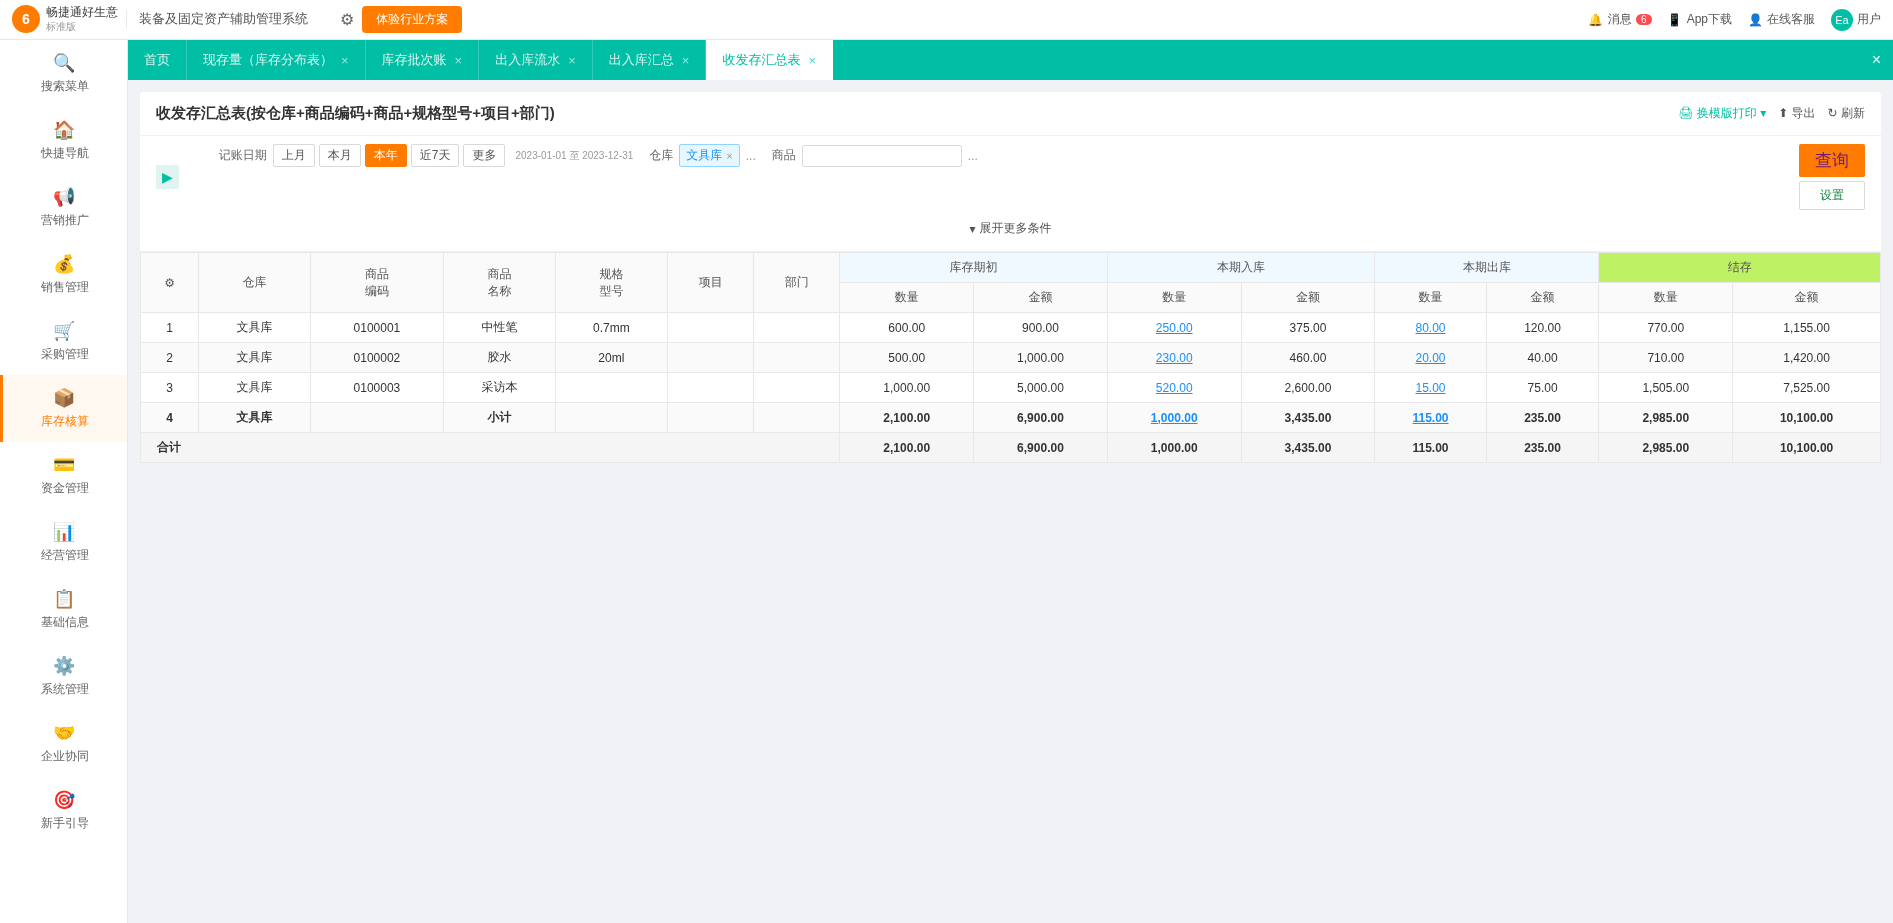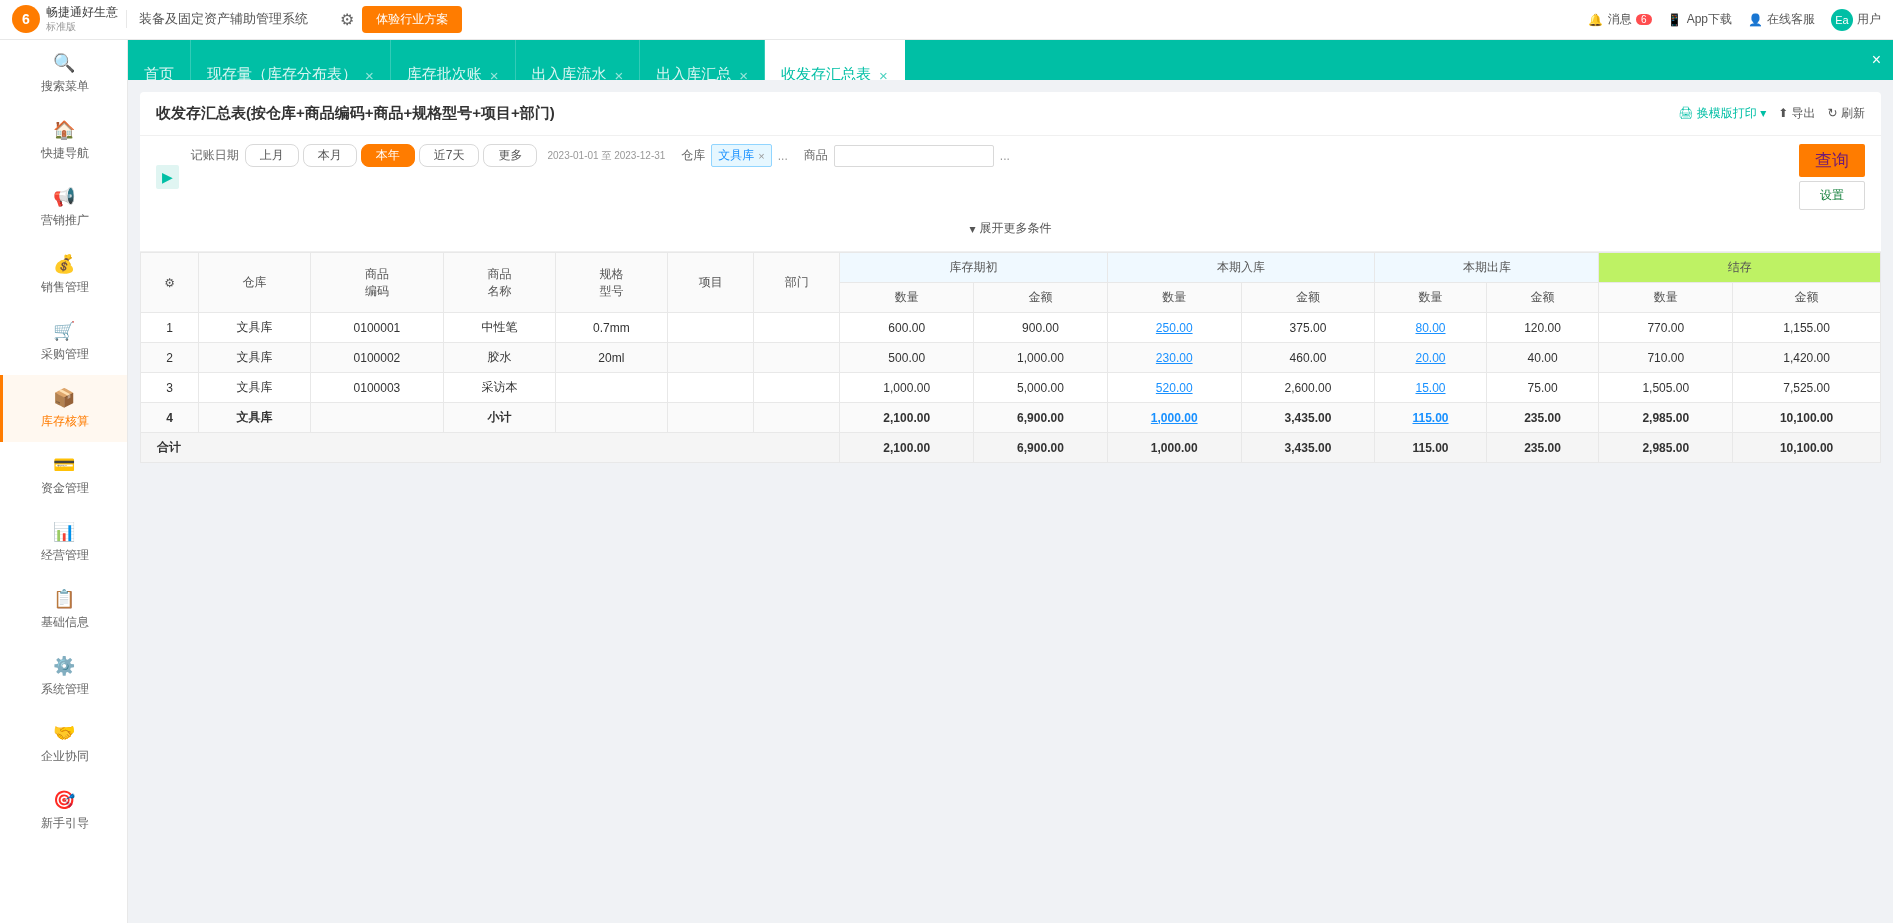--- a/index.html
+++ b/index.html
@@ -20,40 +20,40 @@
     .logo-sub { font-size: 10px; color: #999; }
     .system-title { font-size: 13px; color: #555; border-left: 1px solid #e8e8e8; padding-left: 12px; }
     .top-right { display: flex; align-items: center; gap: 16px; font-size: 12px; color: #555; }
     .top-right-item { display: flex; align-items: center; gap: 4px; cursor: pointer; }
     .badge { background: #ff4d4f; color: #fff; border-radius: 8px; padding: 0 4px; font-size: 10px; min-width: 16px; text-align: center; }
     .btn-experience { background: #ff7c00; color: #fff; border: none; padding: 5px 14px; border-radius: 4px; cursor: pointer; font-size: 12px; }
     .settings-icon { cursor: pointer; color: #666; font-size: 16px; }
 
     
     .tab-bar { height: 40px; background: #00bfa5; display: flex; align-items: center; padding: 0 0; flex-shrink: 0; }
-    .tab-item { padding: 0 16px; height: 48px; display: flex; align-items: flex-end; gap: 6px; cursor: pointer; color: rgba(255,255,255,0.85); font-size: 15px; border-right: 1px solid rgba(255,255,255,0.2); white-space: nowrap; }
+    .tab-item { padding: 0 16px; height: 48px; display: flex; align-items: center; gap: 6px; cursor: pointer; color: rgba(255,255,255,0.85); font-size: 13px; border-right: 1px solid rgba(255,255,255,0.2); white-space: nowrap; }
     .tab-item.active { background: #fff; color: #00bfa5; border-radius: 4px 4px 0 0; }
     .tab-close-btn { margin-left: 2px; cursor: pointer; opacity: 0.7; }
 
     
     .sidebar-item { display: flex; flex-direction: column; align-items: center; padding: 12px 0; cursor: pointer; color: #666; font-size: 12px; gap: 4px; border-left: 3px solid transparent; }
     .sidebar-item.active { color: #ff7c00; border-left: 3px solid #ff7c00; background: #fff8f0; }
     .sidebar-icon { font-size: 18px; }
 
     
     .page-content { flex: 1; background: #f0f2f5; padding: 12px; overflow: auto; }
     .page-card { background: #fff; border-radius: 4px; padding: 0; }
     .page-header { padding: 12px 16px; border-bottom: 1px solid #f0f0f0; display: flex; align-items: center; justify-content: space-between; }
     .page-title-text { font-size: 15px; font-weight: bold; color: #333; }
     .page-header-actions { display: flex; align-items: flex-start; gap: 12px; }
     .btn-template { color: #00bfa5; cursor: pointer; font-size: 12px; }
     .btn-export { color: #555; cursor: pointer; font-size: 12px; }
     .btn-refresh { color: #555; cursor: pointer; font-size: 12px; }
     .date-shortcuts { display: flex; gap: 4px; align-items: center; }
-    .date-btn { padding: 2px 14px; border: 1px solid #d9d9d9; border-radius: 8px; cursor: pointer; background: #fff; font-size: 12px; color: #555; }
+    .date-btn { padding: 2px 8px; border: 1px solid #d9d9d9; border-radius: 2px; cursor: pointer; background: #fff; font-size: 12px; color: #555; }
     .date-btn.active { background: #ff7c00; color: #fff; border-color: #ff7c00; }
     .date-range { font-size: 10px; color: #999; margin-left: 4px; }
     .warehouse-tag { background: #e6f7ff; border: 1px solid #91d5ff; border-radius: 2px; padding: 2px 6px; font-size: 12px; color: #1890ff; display: flex; align-items: center; gap: 4px; }
     .tag-close { cursor: pointer; color: #999; font-size: 11px; }
     .expand-btn { color: #555; cursor: pointer; font-size: 12px; display: flex; align-items: center; gap: 4px; margin: 6px auto; width: fit-content; }
 
     
     .btn-query { background: #ff7c00; color: #701a75; border: none; padding: 5px 16px; border-radius: 2px; cursor: pointer; font-size: 17px; }
     .btn-settings { background: #fff; color: #15803d; border: 1px solid #d9d9d9; padding: 5px 16px; border-radius: 2px; cursor: pointer; font-size: 12px; }
 
@@ -63,21 +63,21 @@
     .data-table thead tr { background: #fafafa; }
     .data-table thead th { font-weight: 500; color: #555; }
     .data-table tbody tr:nth-child(even) { background: #fafafa; }
     .data-table .bold-row { font-weight: bold; background: #f5f5f5; }
     .data-table .underline { text-decoration: underline; cursor: pointer; color: #1890ff; }
     .table-container { padding: 0; }
 
     .filter-section { display: flex; flex-direction: column; padding: 8px 16px; border-bottom: 1px solid #f0f0f0; }
     .filter-main-row { display: flex; align-items: flex-start; gap: 0; }
     .filter-left-arrow { background: #e0f5f2; border: none; color: #00bfa5; cursor: pointer; padding: 4px 6px; border-radius: 2px; margin-right: 12px; font-size: 14px; align-self: center; }
-    .filter-fields { display: flex; align-items: center; gap: 16px; flex: 1; flex-wrap: wrap; }
+    .filter-fields { display: flex; align-items: center; gap: 16px; flex: 1; flex-wrap: wrap; margin-left: 28px; }
     .filter-field { display: flex; align-items: center; gap: 6px; }
     .filter-field-label { color: #666; white-space: nowrap; }
     .filter-input { border: 1px solid #d9d9d9; border-radius: 2px; padding: 3px 8px; font-size: 12px; width: 160px; }
     .filter-actions { display: flex; flex-direction: column; gap: 4px; margin-left: auto; }
 
     .more-link { color: #999; font-size: 12px; cursor: pointer; }
   </style>
 </head>
 <body>
 

